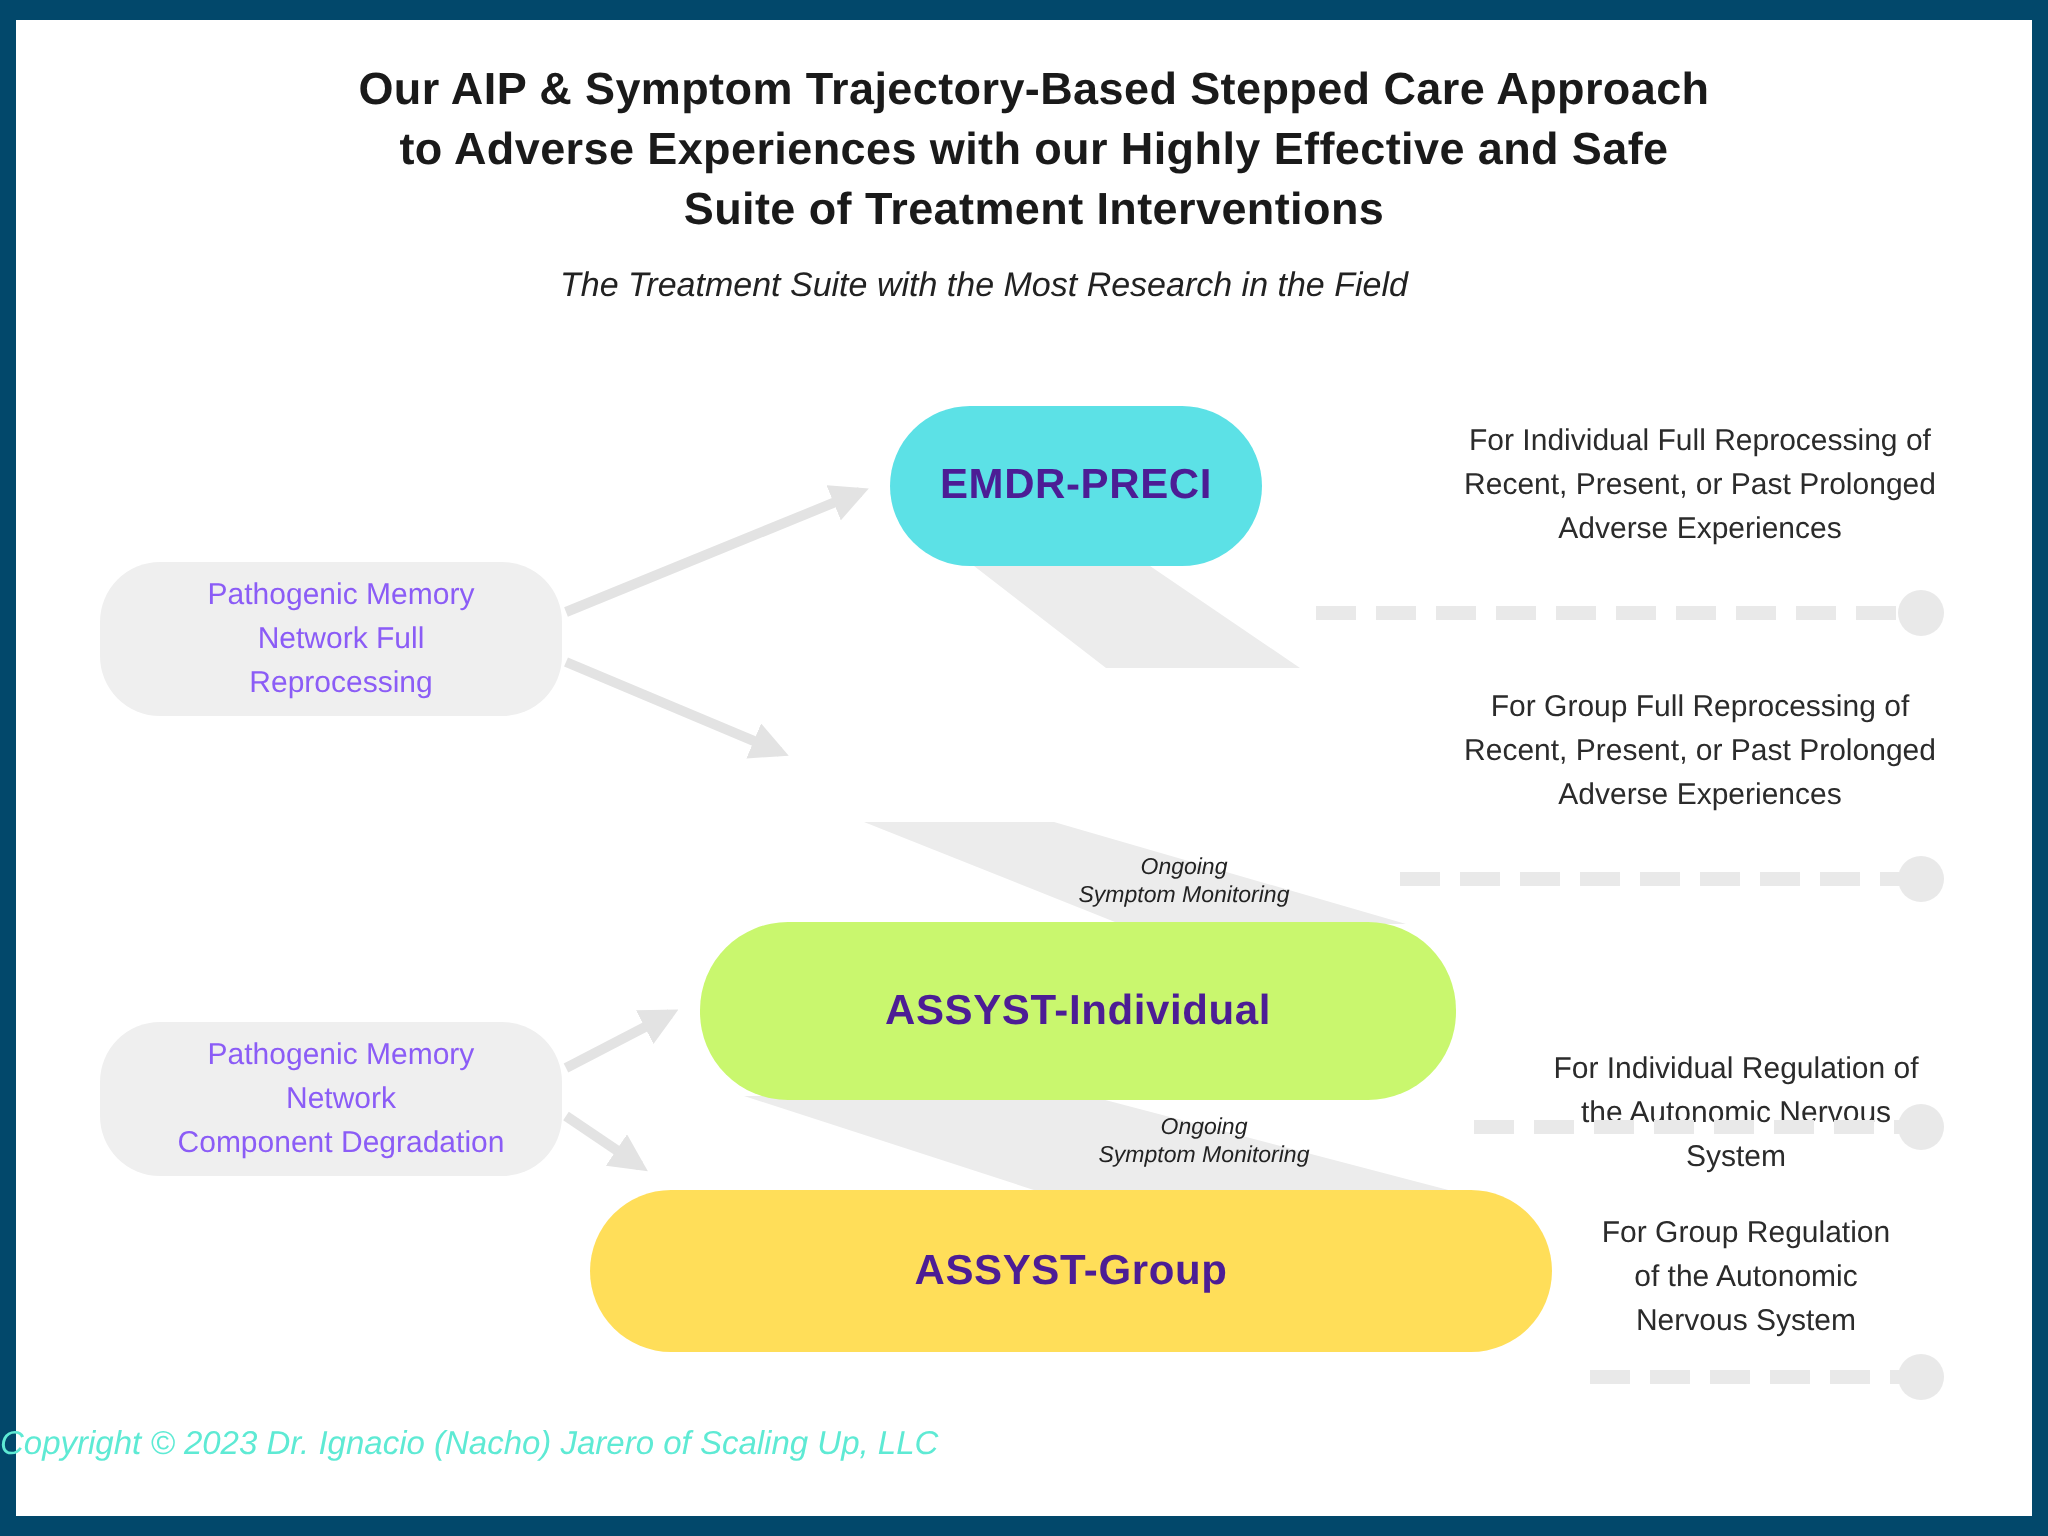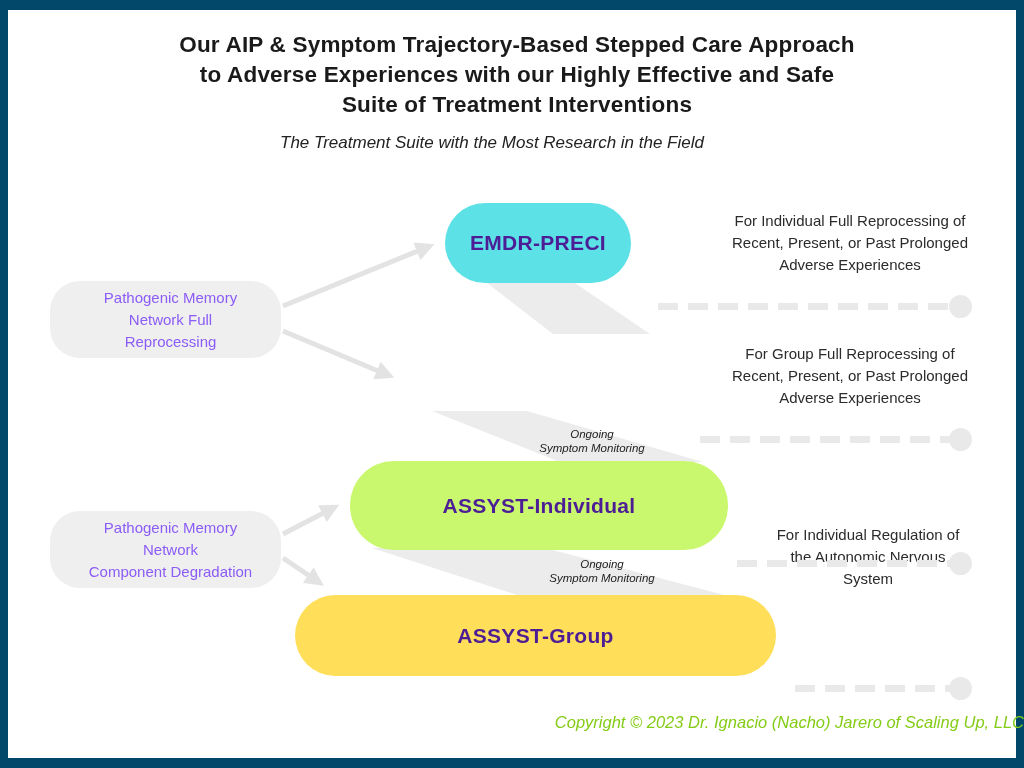--- a/index.html
+++ b/index.html
@@ -46,22 +46,22 @@
 
   .dashrow{display:flex; align-items:center; height:23px; z-index:2;}
   .dash-strip{flex:1; height:7px;
       background:repeating-linear-gradient(90deg, var(--line) 0 20px, transparent 20px 30px);}
   .dash-dot{width:23px; height:23px; border-radius:50%; background:var(--line); flex:0 0 auto; margin-left:-4px;}
   .dl1{left:658px; top:295px; width:314px;}
   .dl2{left:700px; top:428px; width:272px;}
   .dl3{left:737px; top:552px; width:235px;}
   .dl4{left:795px; top:677px; width:177px;}
 
-  .copyright{left:0; top:713px; width:1024px; text-align:right; font-style:italic;
-             font-size:16.5px; color:#84cc16; z-index:2;}
+  .copyright{left:0; top:713px; width:1024px; text-align:left; font-style:italic;
+             font-size:16.5px; color:#5eead4; z-index:2;}
 </style>
 </head>
 <body>
 
 <div class="page">
   <div class="canvas"></div>
 
   <svg class="overlay" width="1024" height="768" viewBox="0 0 1024 768">
     <defs>
       <marker id="arrowhead" viewBox="0 0 10 10" refX="7.5" refY="5" markerWidth="3.8" markerHeight="3.8" orient="auto-start-reverse">
@@ -97,20 +97,23 @@
 
   <div class="abs desc desc1 ml">For Individual Full Reprocessing of
 Recent, Present, or Past Prolonged
 Adverse Experiences</div>
   <div class="abs desc desc2 ml">For Group Full Reprocessing of
 Recent, Present, or Past Prolonged
 Adverse Experiences</div>
   <div class="abs desc desc3 ml">For Individual Regulation of
 the Autonomic Nervous
 System</div>
+  <div class="abs desc desc4 ml">For Group Regulation
+of the Autonomic
+Nervous System</div>
 
   <div class="abs monitor mon1 ml">Ongoing
 Symptom Monitoring</div>
   <div class="abs monitor mon2 ml">Ongoing
 Symptom Monitoring</div>
 
   <div class="abs dashrow dl1">
     <div class="dash-strip"></div>
     <div class="dash-dot"></div>
   </div>

